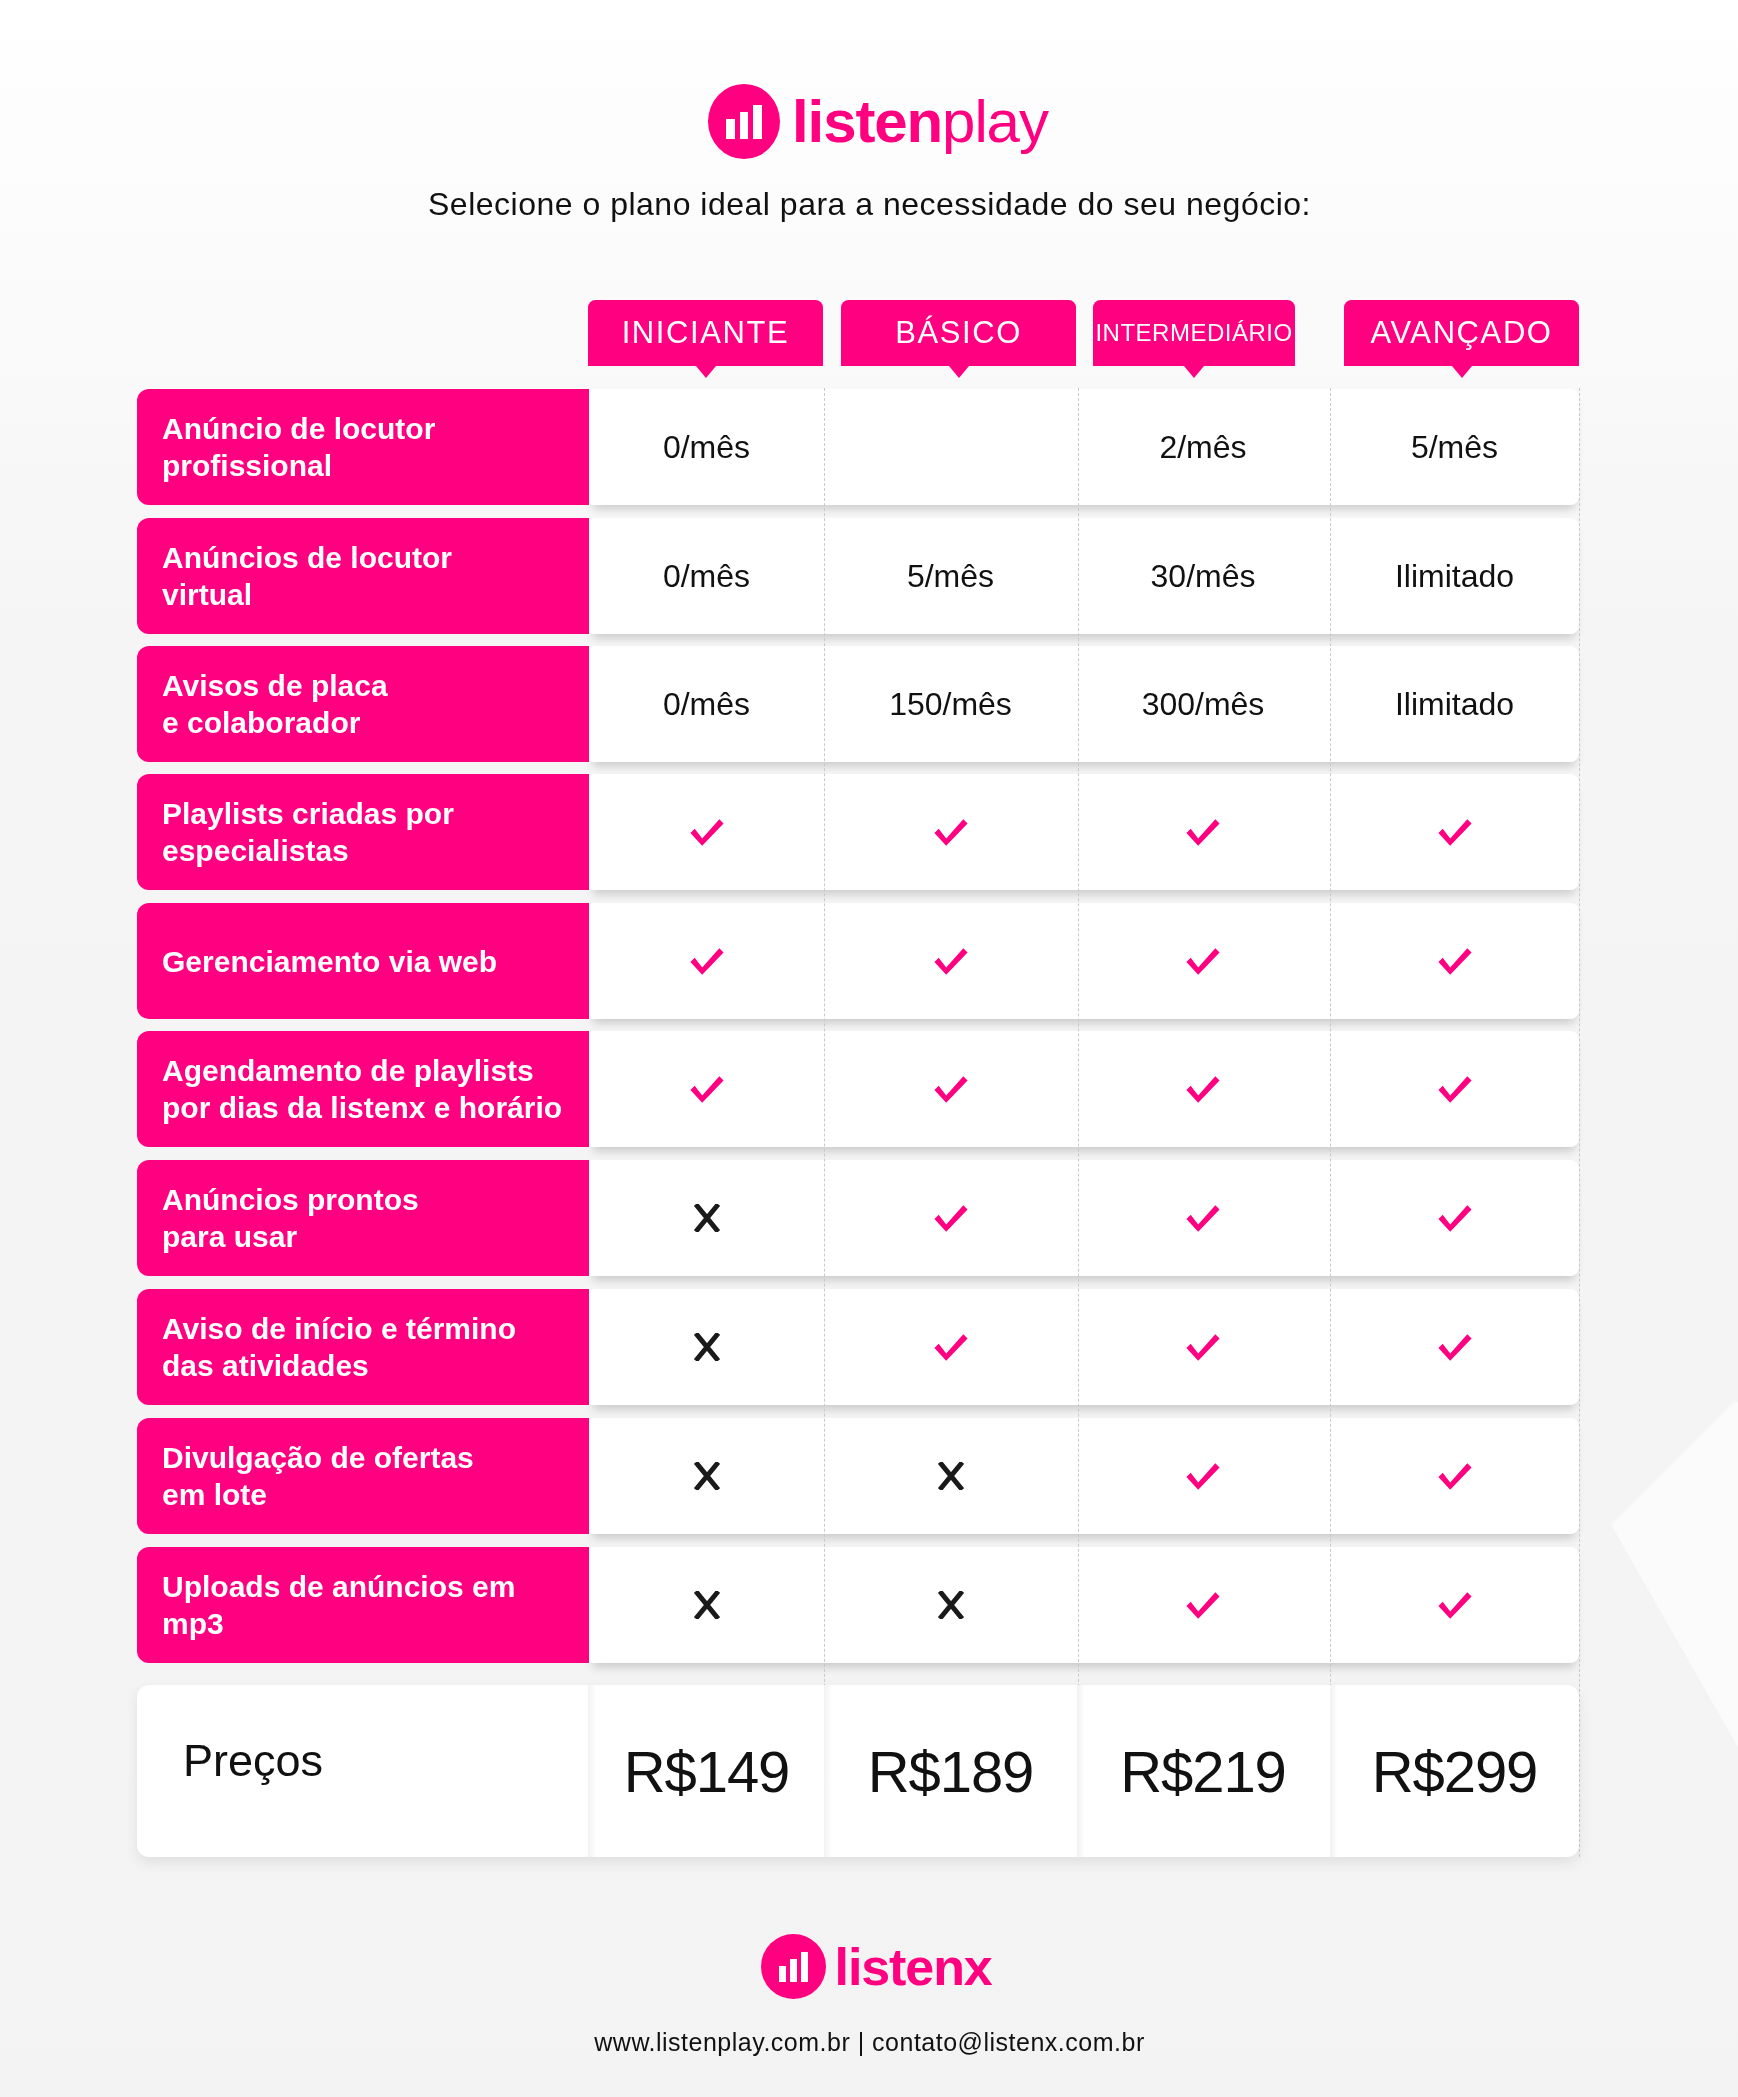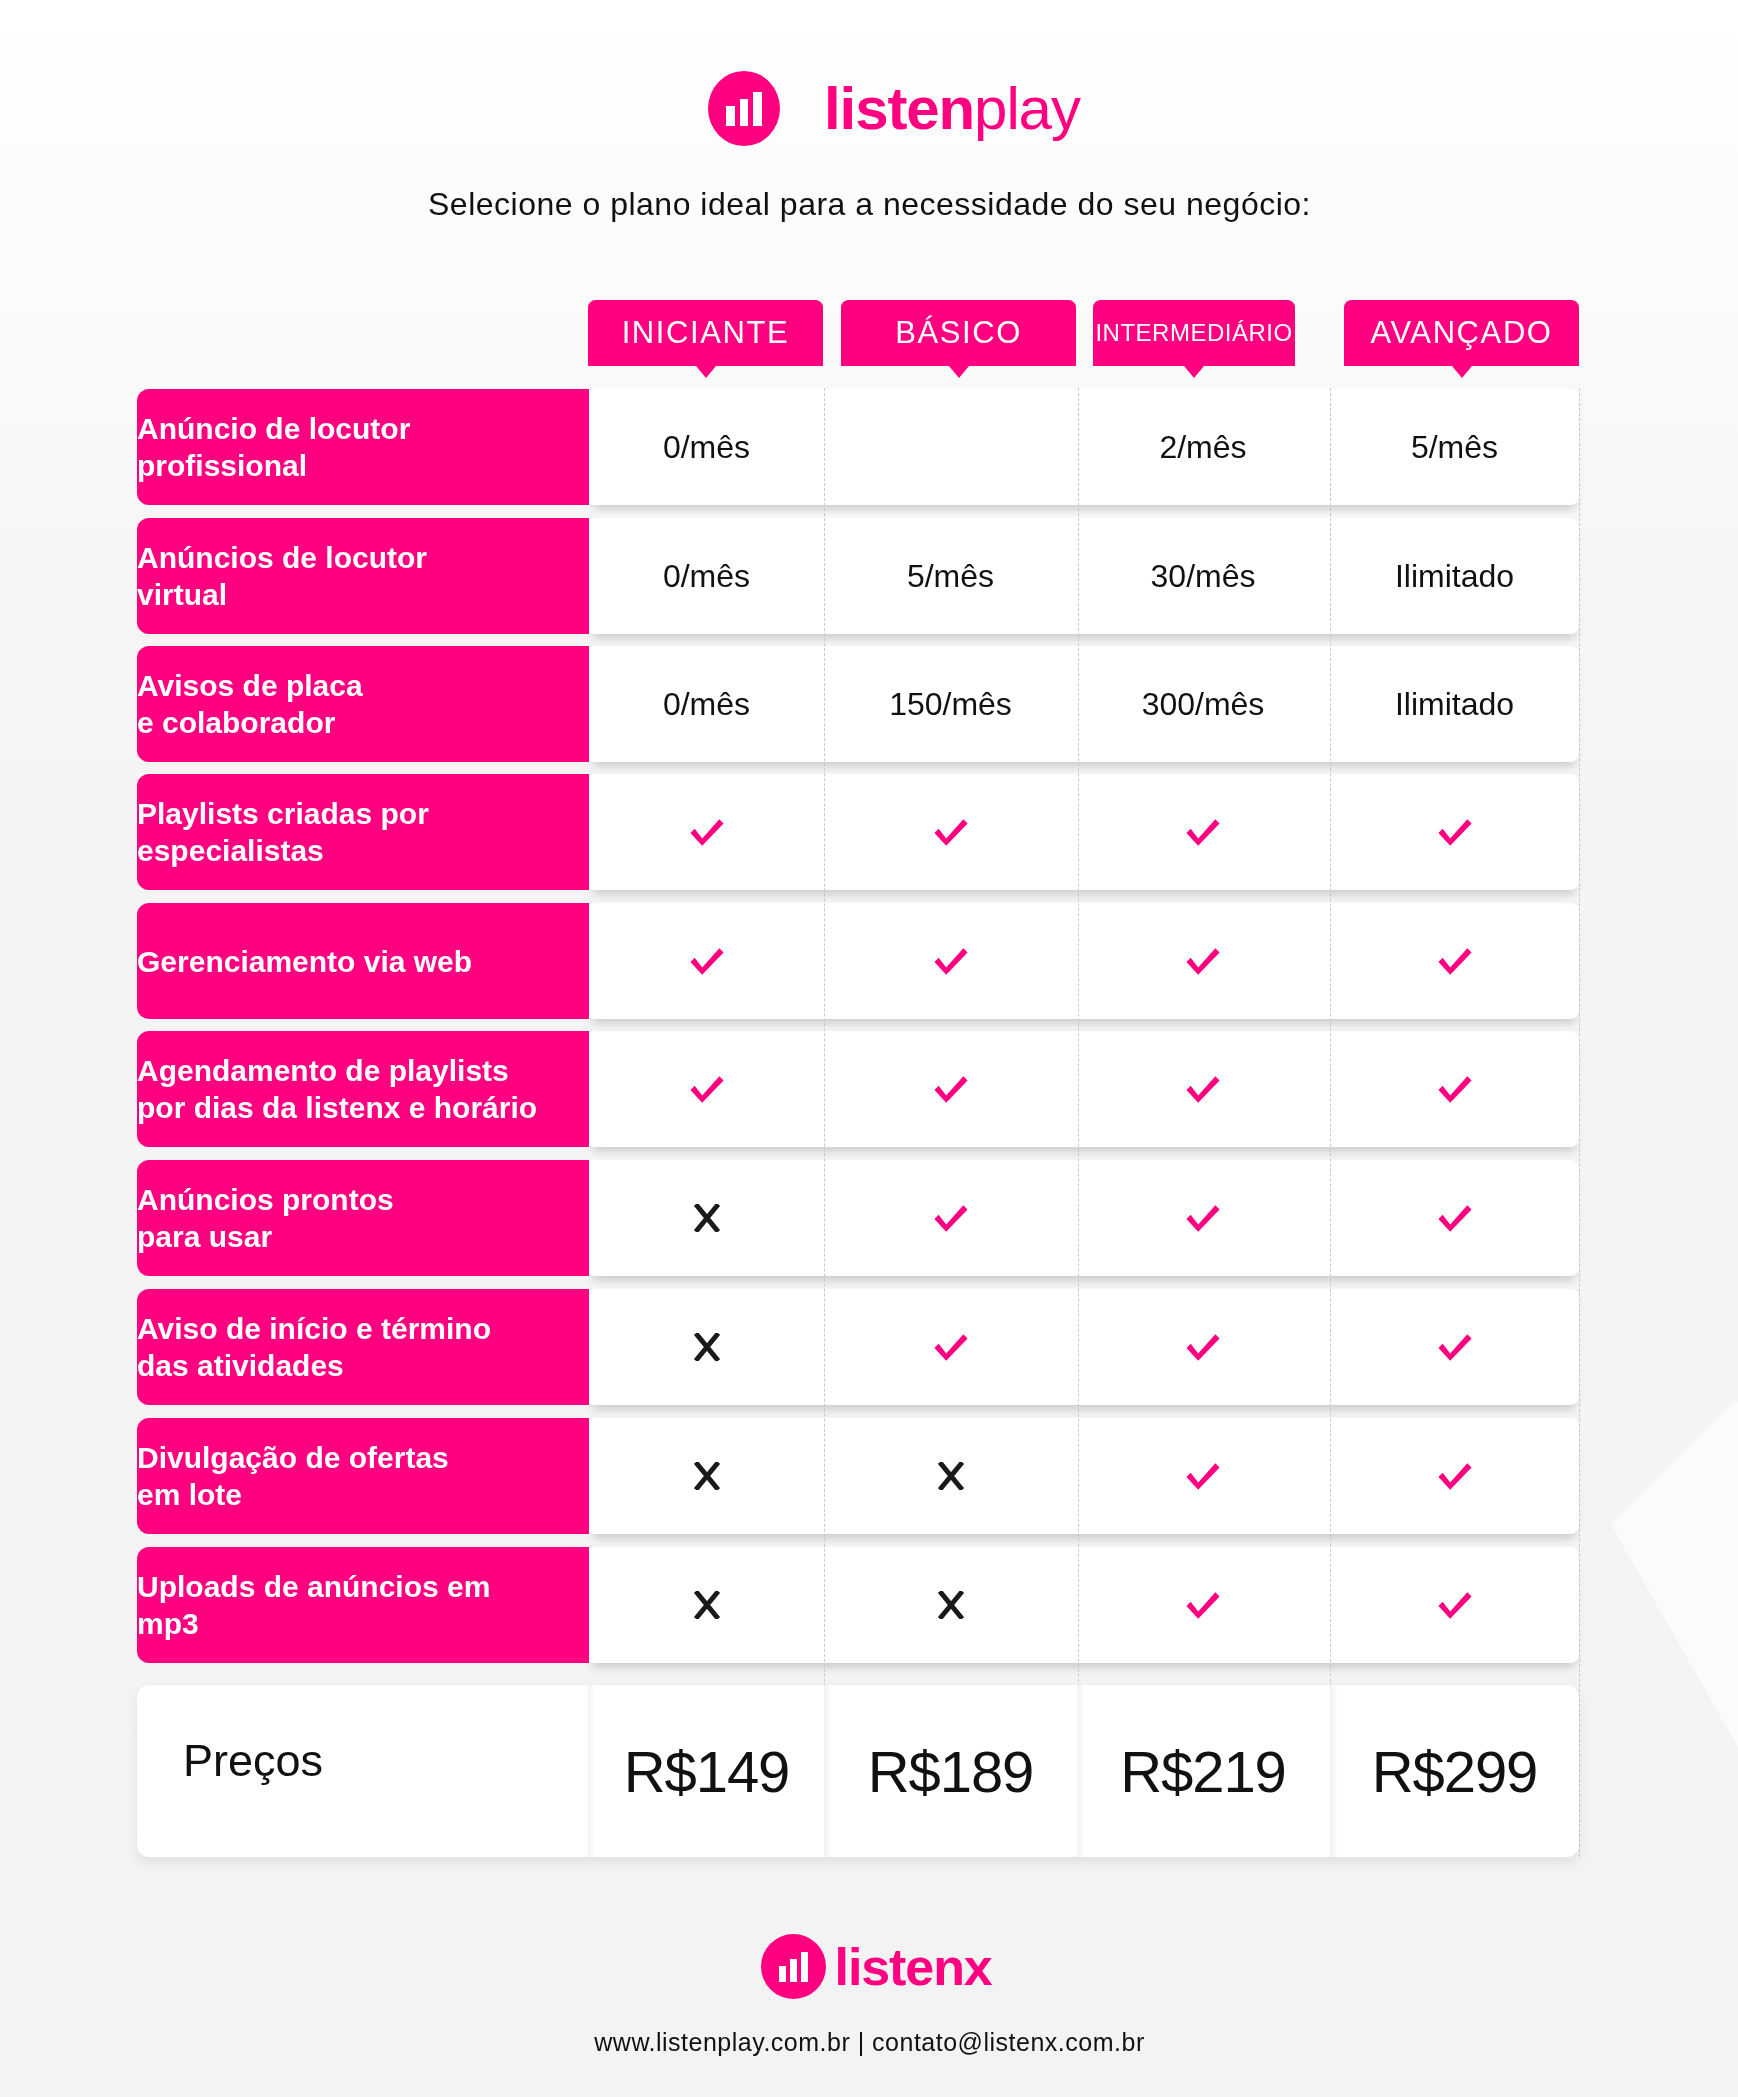--- a/index.html
+++ b/index.html
@@ -5,21 +5,21 @@
   html, body { margin:0; padding:0; }
   body {
     width:1739px; height:2097px; position:relative; overflow:hidden;
     background: linear-gradient(180deg,#ffffff 0%,#f6f5f5 30%,#f4f3f3 100%);
     font-family:"Liberation Sans", sans-serif; color:#111;
   }
   .bgshape { position:absolute; right:0; top:1372px; width:215px; height:377px;
     background:linear-gradient(135deg,rgba(255,255,255,0) 40%,rgba(255,255,255,0.9) 41%);
     clip-path:polygon(0 0,100% 8%,100% 100%); opacity:.7; }
   .abs { position:absolute; }
-  .logo-top { left:708px; top:71px; height:75px; display:flex; align-items:center;gap:32px; }
+  .logo-top { left:708px; top:84px; height:75px; display:flex; align-items:center; }
   .logo-circle { width:72px; height:75px; border-radius:50%; background:var(--pink);
     display:flex; align-items:flex-end; justify-content:center; gap:4.8px; padding-bottom:20.4px; box-sizing:border-box; }
   .bar { width:8.6px; background:#fff; }
   .logo-word { margin-left:12px; font-size:60px; line-height:1; letter-spacing:-1.1px; color:var(--pink); }
   .logo-word b { font-weight:900; }
   .logo-word span { font-weight:300; }
   :root { --pink:#ff0080; }
   .subtitle { left:0; width:1739px; top:186px; text-align:center; font-size:32px; font-weight:400; color:#111; letter-spacing:0.5px; }
 
   .tab { position:absolute; top:300px; height:66px; background:var(--pink); color:#fff;
@@ -29,21 +29,21 @@
   .tab::after { content:""; position:absolute; bottom:-12px; left:50%; transform:translateX(-50%);
     border-left:10.8px solid transparent; border-right:10.8px solid transparent; border-top:12px solid var(--pink); }
 
   .vdash { position:absolute; top:388px; height:1469px; width:0; border-left:1.6px dashed #c9c9c9; }
 
   .row { position:absolute; left:137px; width:1442px; height:116px; }
   .row-card { position:absolute; left:452px; right:0; top:0; bottom:0; background:#fff;
     border-radius:0 8.6px 8.6px 0; box-shadow:0 7.5px 9.7px -4.3px rgba(0,0,0,0.18); }
   .row-label { position:absolute; left:0; top:0; width:452px; height:116px; background:var(--pink);
     border-radius:12px 0 0 12px; color:#fff; font-weight:700; font-size:30px; line-height:37px;
-    display:flex; align-items:center; box-sizing:border-box; white-space:pre-line; }
+    display:flex; align-items:center; padding-left:25px; box-sizing:border-box; white-space:pre-line; }
   .cell { position:absolute; top:0; height:116px; display:flex; align-items:center; justify-content:center;
     font-size:32px; color:#111; }
   .check { width:38px; height:31px; }
   .cross { width:26px; height:28px; }
 
   .price-row { position:absolute; left:137px; top:1685px; width:1442px; height:172px; background:#fff;
     border-radius:12px; box-shadow:0 5.4px 13px rgba(0,0,0,0.08); }
   .price-label { position:absolute; left:46px; top:0; height:152px; display:flex; align-items:center; font-size:45px; color:#111; }
   .price { position:absolute; top:0; height:172px; display:flex; align-items:center; justify-content:center;
     font-size:58px; font-weight:500; color:#111; letter-spacing:-1.1px; }

